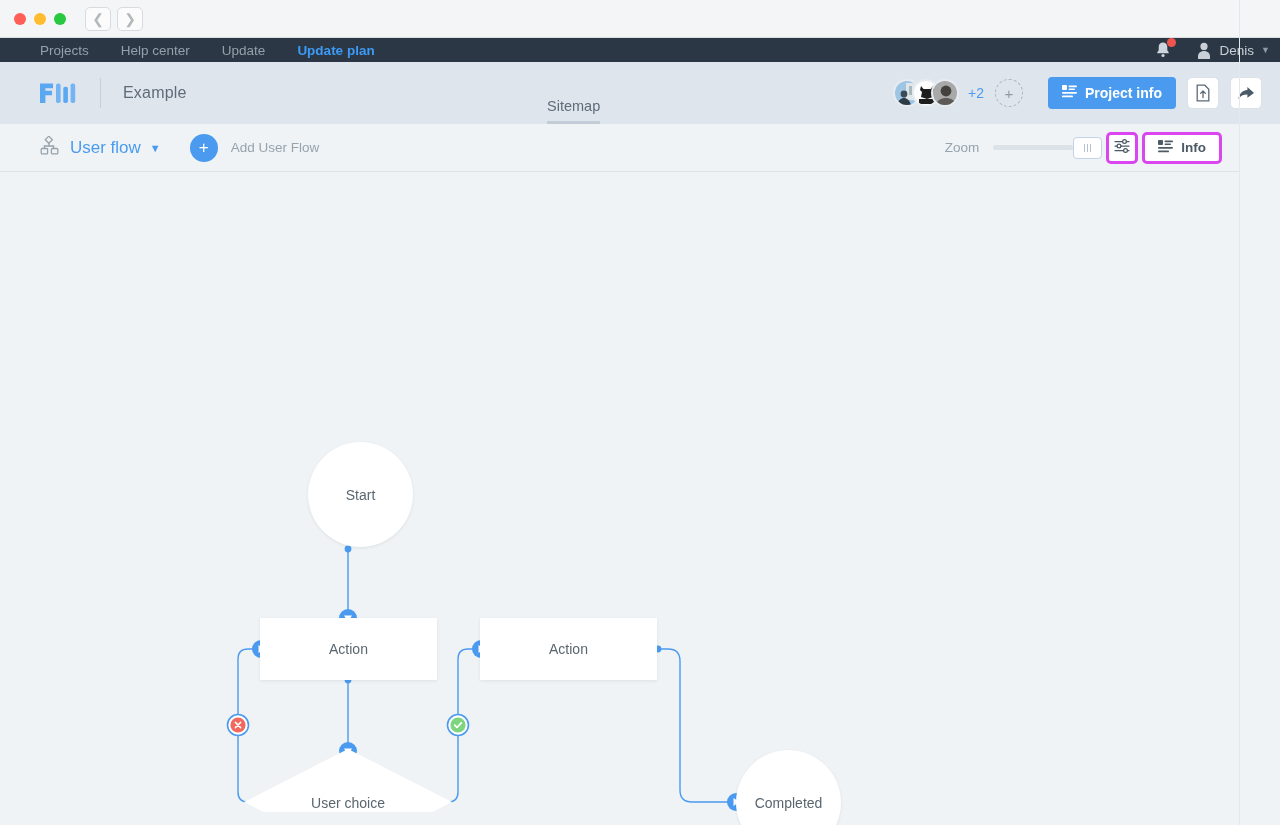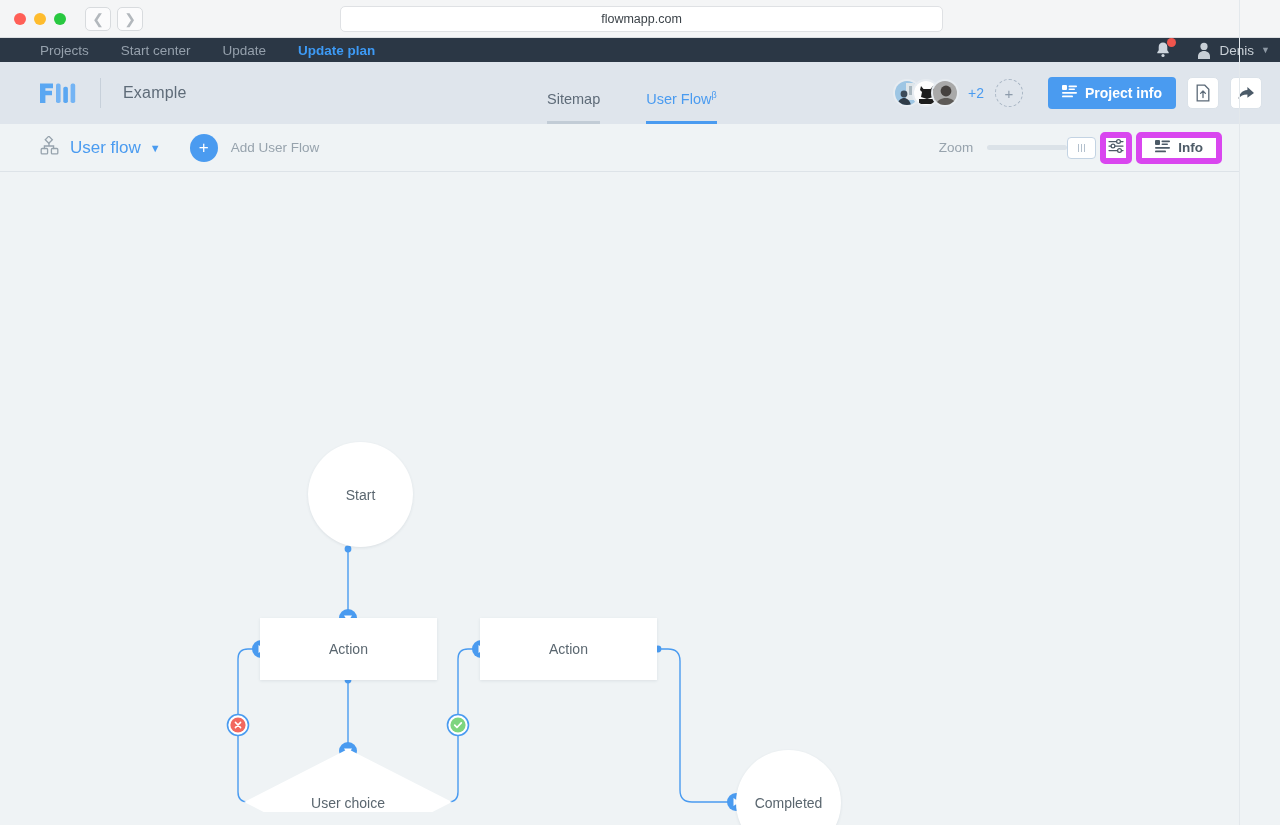--- a/index.html
+++ b/index.html
@@ -61,21 +61,21 @@
   .logo{ width:42px; height:22px; display:flex; align-items:center;}
   .vsep{ width:1px; height:30px; background:#c7d0da; margin:0 22px 0 18px;}
   .projtitle{ font-size:16px; color:#5e6b78; font-weight:400; letter-spacing:.2px;}
 
   .tabs{ position:absolute; left:535px; bottom:0; display:flex; gap:22px; height:100%; }
   .tab{
     display:flex; flex-direction:column; justify-content:flex-end;
     align-items:center; padding:0 12px 0 12px; height:100%;
     font-size:14.5px; cursor:pointer;
   }
-  .tab .lbl{ padding-bottom:14px; color:#5e6b78; position:relative; }
+  .tab .lbl{ padding-bottom:7px; color:#5e6b78; position:relative; }
   .tab.active .lbl{ color:#4a9bf0; }
   .tab .ul{ height:3px; width:100%; background:#c2ccd6; }
   .tab.active .ul{ background:#4a9bf0; }
   .beta{ font-size:9px; vertical-align:super; }
 
   .header-right{ margin-left:auto; display:flex; align-items:center; gap:11px;}
   .avatars{ display:flex; align-items:center; }
   .ava{
     width:28px;height:28px;border-radius:50%; border:2px solid #e7ecf1;
     margin-left:-9px; overflow:hidden; position:relative;
@@ -117,21 +117,21 @@
   .toolbar-right{ margin-left:auto; display:flex;align-items:center; gap:4px;}
   .zoom-lbl{ color:#97a3ad; font-size:13.5px; margin-right:10px;}
   .zoom-track{ width:80px;height:5px;background:#dbe2e8;border-radius:3px; }
   .zoom-handle{
     width:29px;height:22px;background:#fff;border:1px solid #c3d3e3;
     border-radius:4px; margin-left:-4px;
     display:flex;align-items:center;justify-content:center; gap:2px;
   }
   .zh-line{ width:1px;height:8px;background:#b3c0cd; }
   .btn-outline{
-    height:32px; background:#fff; border:6px solid #d946ef; border-radius:5px;
+    height:32px; background:#fff; border:3px solid #d946ef; border-radius:5px;
     display:flex;align-items:center;gap:8px; padding:0 13px;
     font-size:13.5px; color:#4c5a66; font-weight:bold;
   }
   .btn-sq{ width:32px; padding:0; justify-content:center; }
 
   
   .canvas{ position:relative; width:1240px; height:640px; background:#eff3f5; }
   .canvas svg{ position:absolute; left:0; top:0; }
 
   .node{ position:absolute; background:#fff; }
@@ -155,29 +155,26 @@
 <div class="browser-chrome">
   <div class="traffic">
     <span class="dot red"></span>
     <span class="dot yellow"></span>
     <span class="dot green"></span>
   </div>
   <div class="nav-arrows">
     <div class="arrow-btn">❮</div>
     <div class="arrow-btn">❯</div>
   </div>
-  <div class="urlbar">
-    <span>flowmapp.com</span>
-  </div>
 </div>
 
 <div class="topnav">
   <div class="topnav-links">
     <a href="#">Projects</a>
-    <a href="#">Start center</a>
+    <a href="#">Help center</a>
     <a href="#">Update</a>
     <a href="#" class="accent">Update plan</a>
   </div>
   <div class="topnav-right">
     <div class="bell-wrap">
       <svg width="20" height="20" viewBox="0 0 20 20" fill="#cdd5dd">
         <path d="M10 2.6c-2.5 0-4.3 1.9-4.3 4.3v3.3L4.3 12.2v1h11.4v-1l-1.4-2V6.9c0-2.4-1.8-4.3-4.3-4.3z"></path>
         <ellipse cx="10" cy="15.6" rx="1.6" ry="1.5"></ellipse>
       </svg>
       <span class="bell-badge"></span>
@@ -204,26 +201,20 @@
       <rect x="23.3" y="4.8" width="4.6" height="16.2" rx="1.8" fill="#5aa7f2"></rect>
       <rect x="30.6" y="1.6" width="4.6" height="19.4" rx="1.8" fill="#74b4f4"></rect>
     </svg>
   </div>
   <div class="vsep"></div>
   <div class="projtitle">Example</div>
 
   <div class="tabs">
     <div class="tab">
       <span class="lbl">Sitemap</span>
-      <span class="ul"></span>
-    </div>
-    <div class="tab active">
-      <span class="lbl">
-        <span>User Flow</span><span class="beta">β</span>
-      </span>
       <span class="ul"></span>
     </div>
   </div>
 
   <div class="header-right">
     <div class="avatars">
       <div class="ava">
         <svg width="26" height="26" viewBox="0 0 26 26">
           <rect width="26" height="26" fill="#9ec6e4"></rect>
           <rect x="11" y="2" width="13" height="17" fill="#dfe6ea"></rect>

